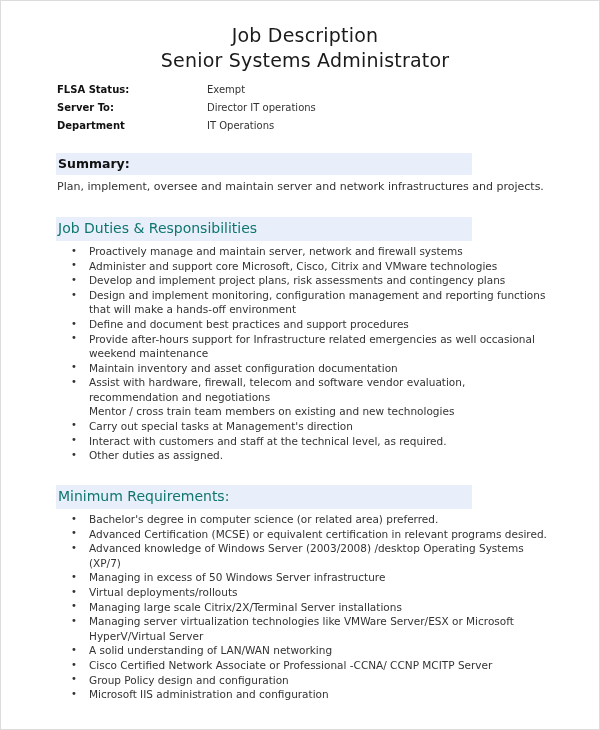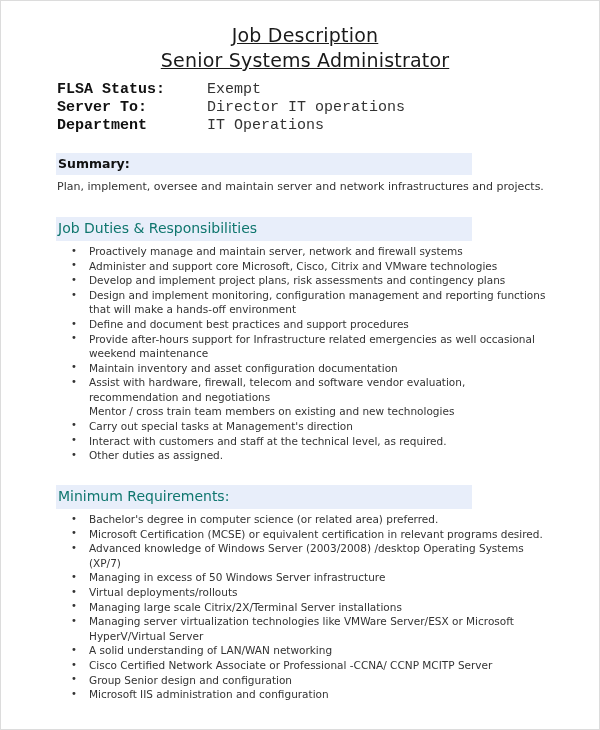--- a/index.html
+++ b/index.html
@@ -29,32 +29,30 @@
   
   .title-block {
     text-align: center;
   }
   .title-line {
     font-size: 19px;
     line-height: 25px;
     color: #1a1a1a;
     font-weight: normal;
     letter-spacing: 0.2px;
-    text-decoration: underline;
   }
 
   
   .meta {
     margin-top: 8px;
   }
   .meta-row {
     display: flex;
     line-height: 18px;
-    font-size: 15px;
-    font-family: Liberation Mono, monospace;
+    font-size: 10px;
   }
   .meta-label {
     width: 150px;
     font-weight: bold;
     color: #111111;
     flex: 0 0 150px;
   }
   .meta-value {
     color: #333333;
   }
@@ -166,27 +164,27 @@
           <li class="bulleted">Carry out special tasks at Management's direction</li>
           <li class="bulleted">Interact with customers and staff at the technical level, as required.</li>
           <li class="bulleted">Other duties as assigned.</li>
         </ul>
     </div>
 
     <div class="sec-reqs">
       <div class="band large">Minimum Requirements:</div>
       <ul class="bullets reqs-list">
           <li class="bulleted">Bachelor's degree in computer science (or related area) preferred.</li>
-          <li class="bulleted">Microsoft Certification (MCSE) or equivalent certification in relevant programs desired.</li>
+          <li class="bulleted">Advanced Certification (MCSE) or equivalent certification in relevant programs desired.</li>
           <li class="bulleted">Advanced knowledge of Windows Server (2003/2008) /desktop Operating Systems (XP/7)</li>
           <li class="bulleted">Managing in excess of 50 Windows Server infrastructure</li>
           <li class="bulleted">Virtual deployments/rollouts</li>
           <li class="bulleted">Managing large scale Citrix/2X/Terminal Server installations</li>
           <li class="bulleted">Managing server virtualization technologies like VMWare Server/ESX or Microsoft HyperV/Virtual Server</li>
           <li class="bulleted">A solid understanding of LAN/WAN networking</li>
           <li class="bulleted">Cisco Certified Network Associate or Professional -CCNA/ CCNP MCITP Server</li>
-          <li class="bulleted">Group Senior design and configuration</li>
+          <li class="bulleted">Group Policy design and configuration</li>
           <li class="bulleted">Microsoft IIS administration and configuration</li>
         </ul>
     </div>
 
   </div>
 </div>
 
 </body></html>

